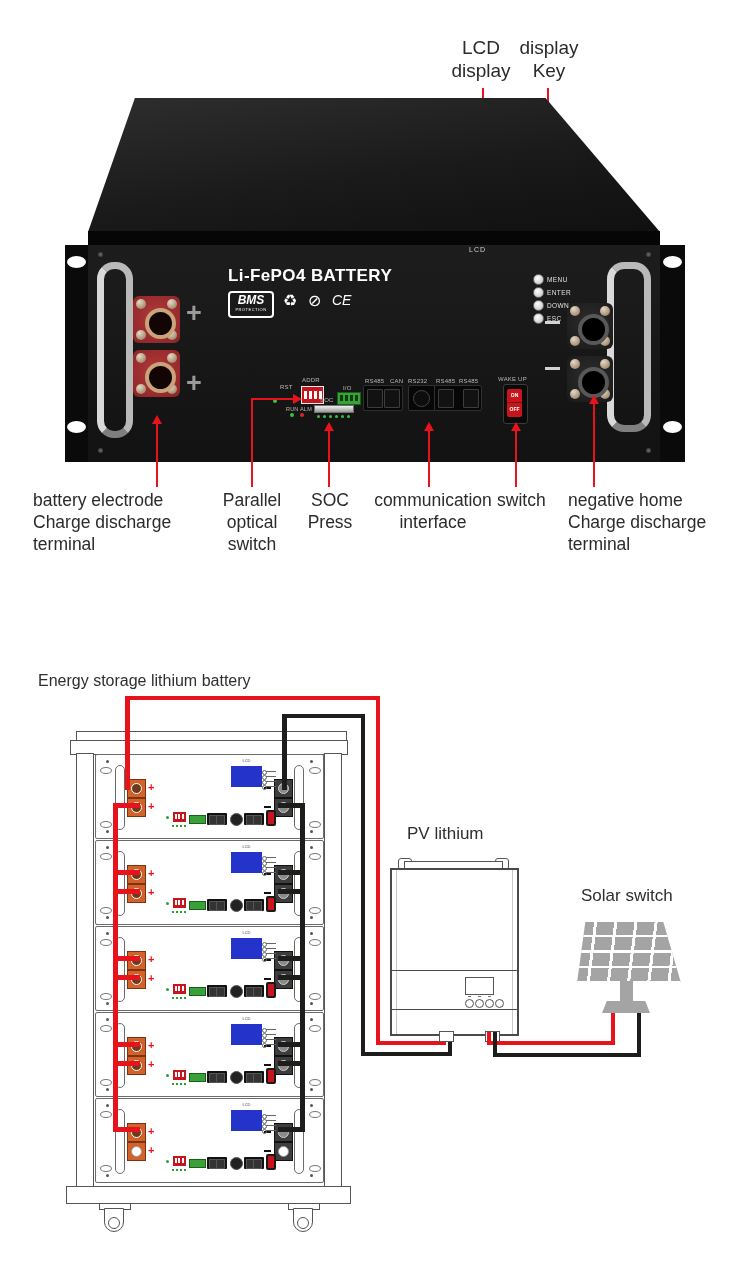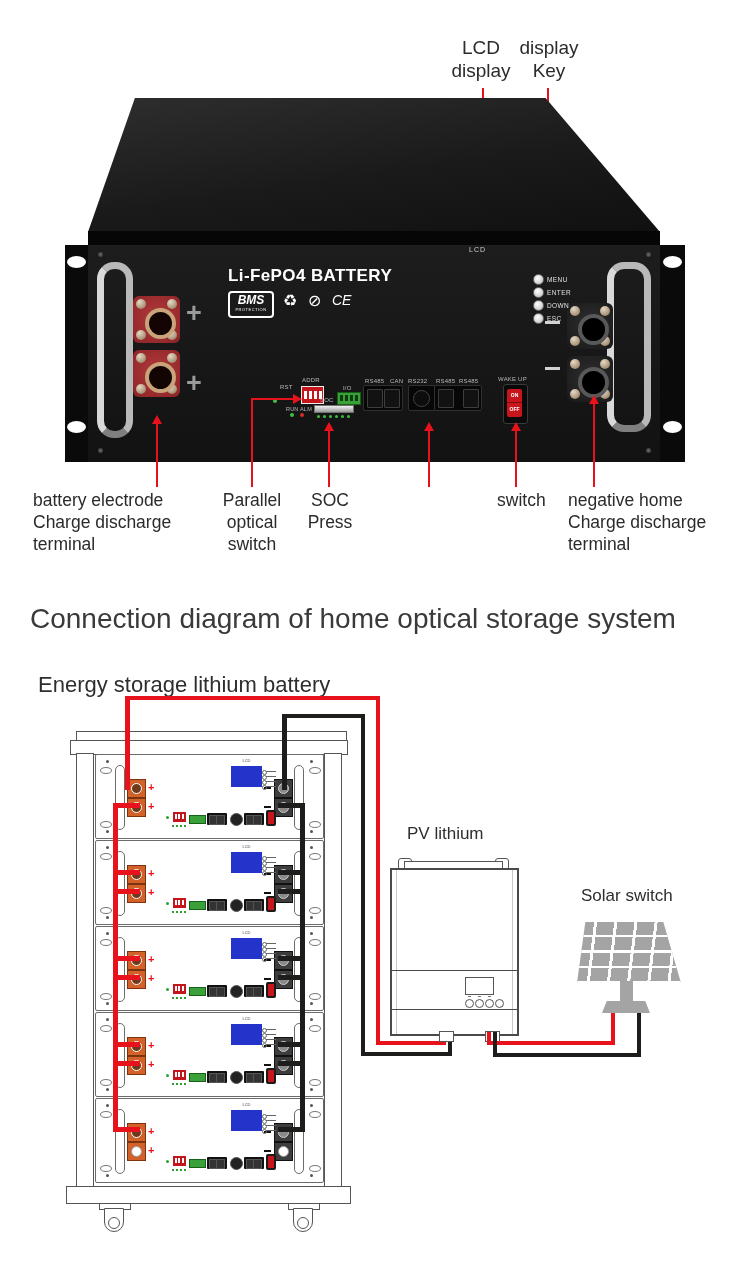--- a/index.html
+++ b/index.html
@@ -299,32 +299,35 @@
   </div>
   <div class="callout center" style="left:212px;top:489px;width:80px;">
     <div>Parallel</div>
     <div>optical</div>
     <div>switch</div>
   </div>
   <div class="callout center" style="left:299px;top:489px;width:62px;">
     <div>SOC</div>
     <div>Press</div>
   </div>
+  <div class="callout center" style="left:363px;top:489px;width:140px;">
+    <div>communication</div>
+    <div>interface</div>
+  </div>
   <div class="callout" style="left:497px;top:489px;">
     <div>switch</div>
   </div>
   <div class="callout" style="left:568px;top:489px;">
     <div>negative home</div>
     <div>Charge discharge</div>
     <div>terminal</div>
   </div>
 
-  <div class="sec-title">Connection diagram of home optical storage system</div>
-
-  <div class="dlabel" style="left:38px;top:672px;font-size:22px;">Energy storage lithium battery</div>
+
+  <div class="dlabel" style="left:38px;top:672px;font-size:16px;">Energy storage lithium battery</div>
 
   <div class="frame" style="left:76px;top:731px;width:269px;height:9px;"></div>
   <div class="frame" style="left:70px;top:740px;width:276px;height:13px;"></div>
   <div class="frame" style="left:76px;top:753px;width:16px;height:433px;"></div>
   <div class="frame" style="left:324px;top:753px;width:16px;height:433px;"></div>
   <div id="module-stack" class="abs" style="left:93px;top:753px;width:231px;height:430px;">
   <div class="module" style="top: 1px;">
     <div class="mscrew" style="left:10px;top:5px;"></div>
         <div class="mscrew" style="left:214px;top:5px;"></div>
     <div class="mscrew" style="left:10px;top:75px;"></div>

